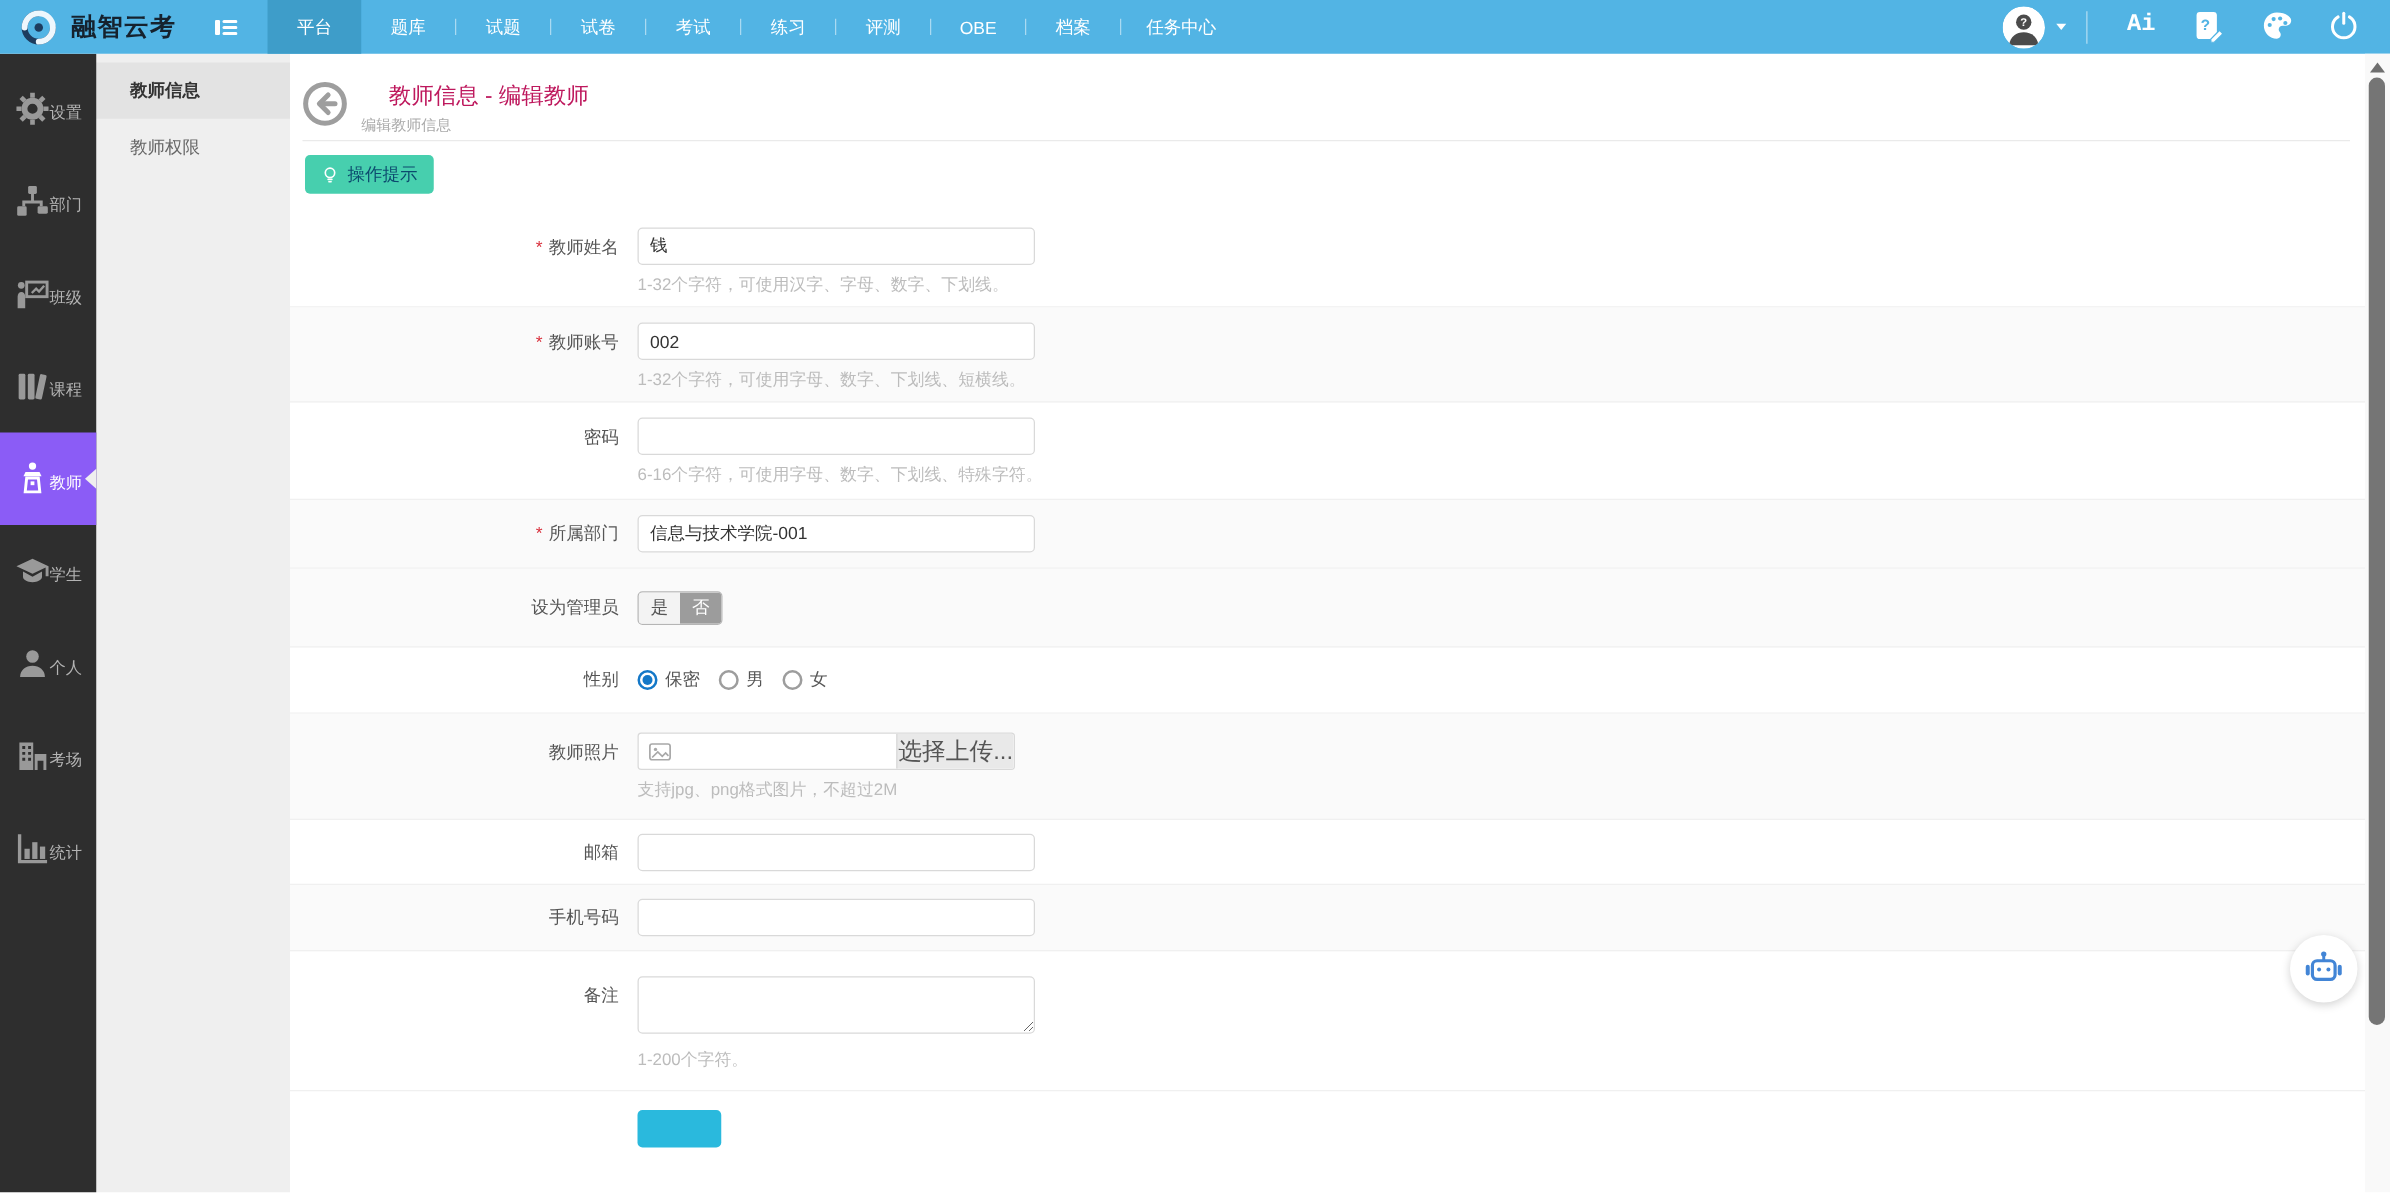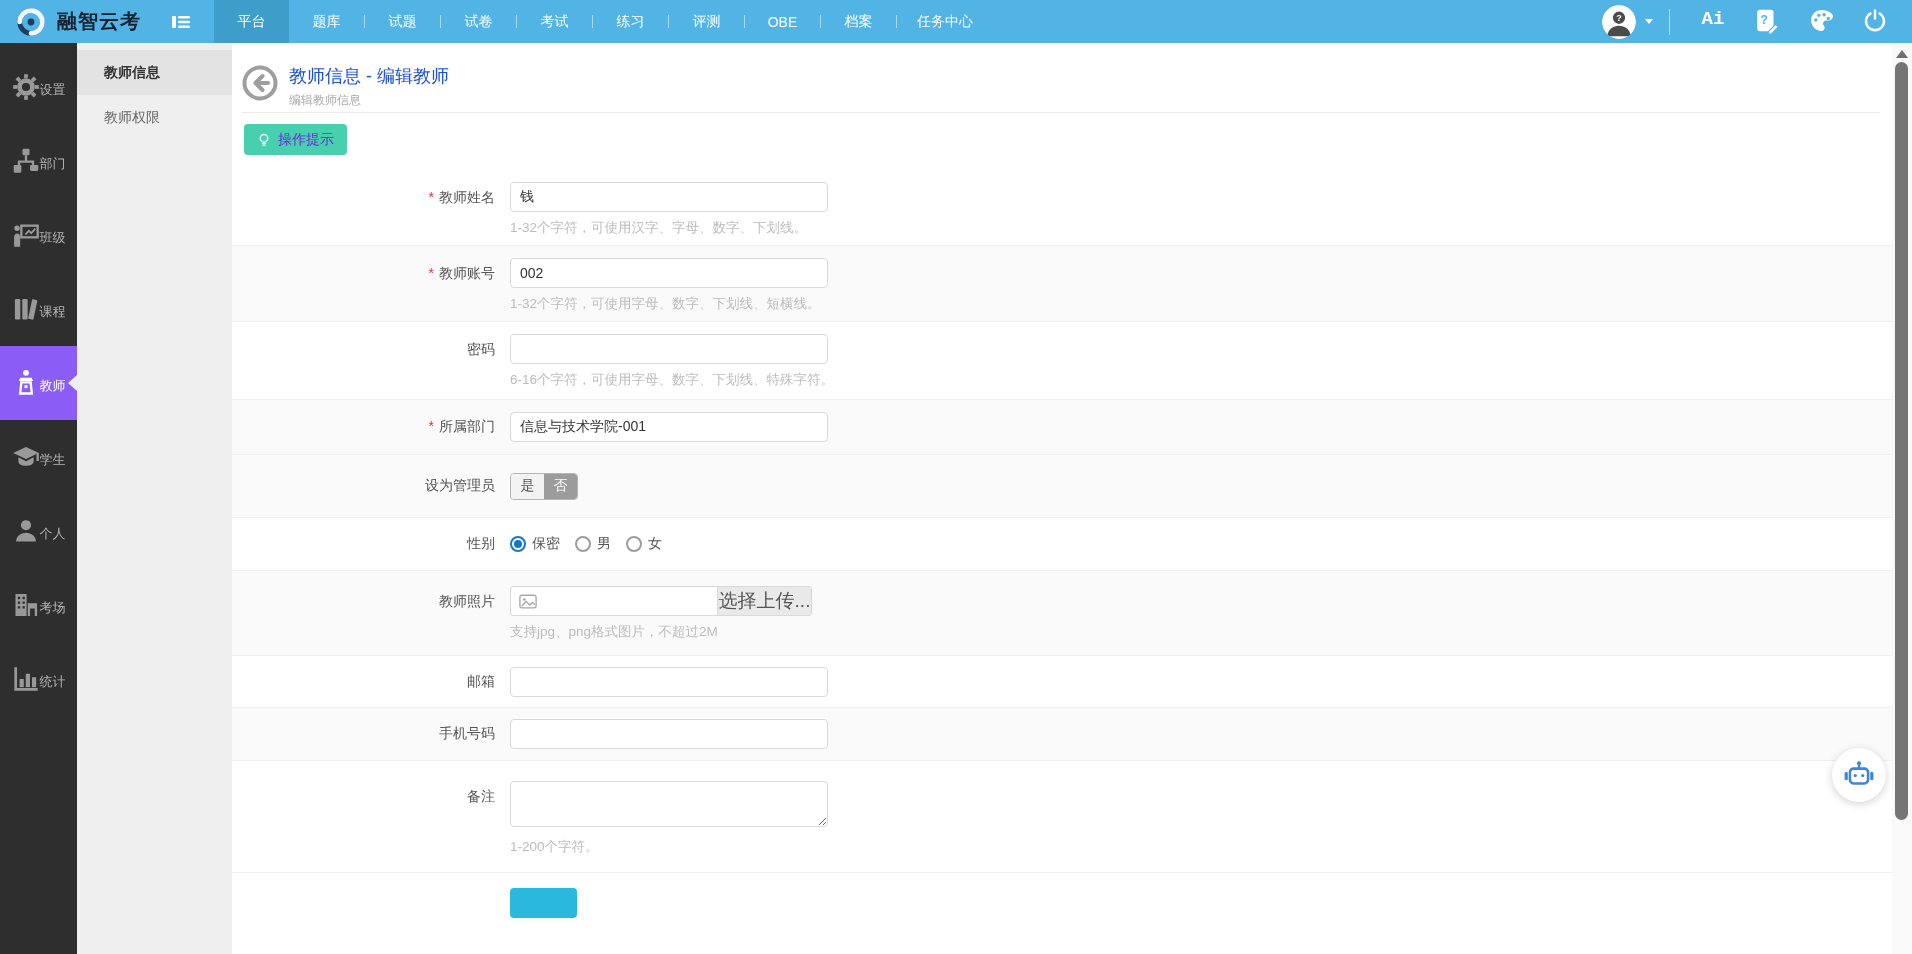--- a/index.html
+++ b/index.html
@@ -44,25 +44,25 @@
   
   .submenu { position:absolute; top:43px; left:77px; width:155px; height:911px; background:#efefef; padding-top:7px; z-index:10; }
   .sub-item { height:45px; display:flex; align-items:center; padding-left:27px; font-size:14px; color:#666; cursor:pointer; }
   .sub-item.active { background:#e3e3e3; color:#333; font-weight:bold; }
 
   
   .content { position:absolute; top:43px; left:232px; width:1660px; height:911px; background:#fff;
     border-radius:8px 8px 0 0; overflow:hidden; }
   .back-btn { position:absolute; left:10px; top:22px; width:36px; height:36px; cursor:pointer; }
   .titles { position:absolute; left:57px; top:21px; }
-  .page-title { font-size:18px; color:#1d4ed8; }
+  .page-title { font-size:18px; color:#be185d;margin-left:22px; }
   .page-subtitle { font-size:12px; color:#aaa; margin-top:4px; }
   .head-divider { position:absolute; left:10px; right:12px; top:69px; height:1px; background:#eaeaea; }
   .tip-btn { position:absolute; left:12px; top:81px; height:31px; padding:0 13px; background:#47cfae;
-    border:none; border-radius:4px; color:#6d28d9; font-size:14px; display:flex; align-items:center; gap:7px; cursor:pointer; }
+    border:none; border-radius:4px; color:#0c4a6e; font-size:14px; display:flex; align-items:center; gap:7px; cursor:pointer; }
 
   
   .form { position:absolute; top:127px; left:0; right:0; }
   .frow { display:flex; border-bottom:1px solid #f0f0f0; }
   .frow.alt { background:#fafafa; }
   .frow.mid { align-items:center; }
   .lbl { width:263px; flex:none; text-align:right; font-size:14px; color:#555; }
   .withhint { padding-top:12px; }
   .withhint .lbl { line-height:30px; }
   .ctl { margin-left:15px; flex:1; }

